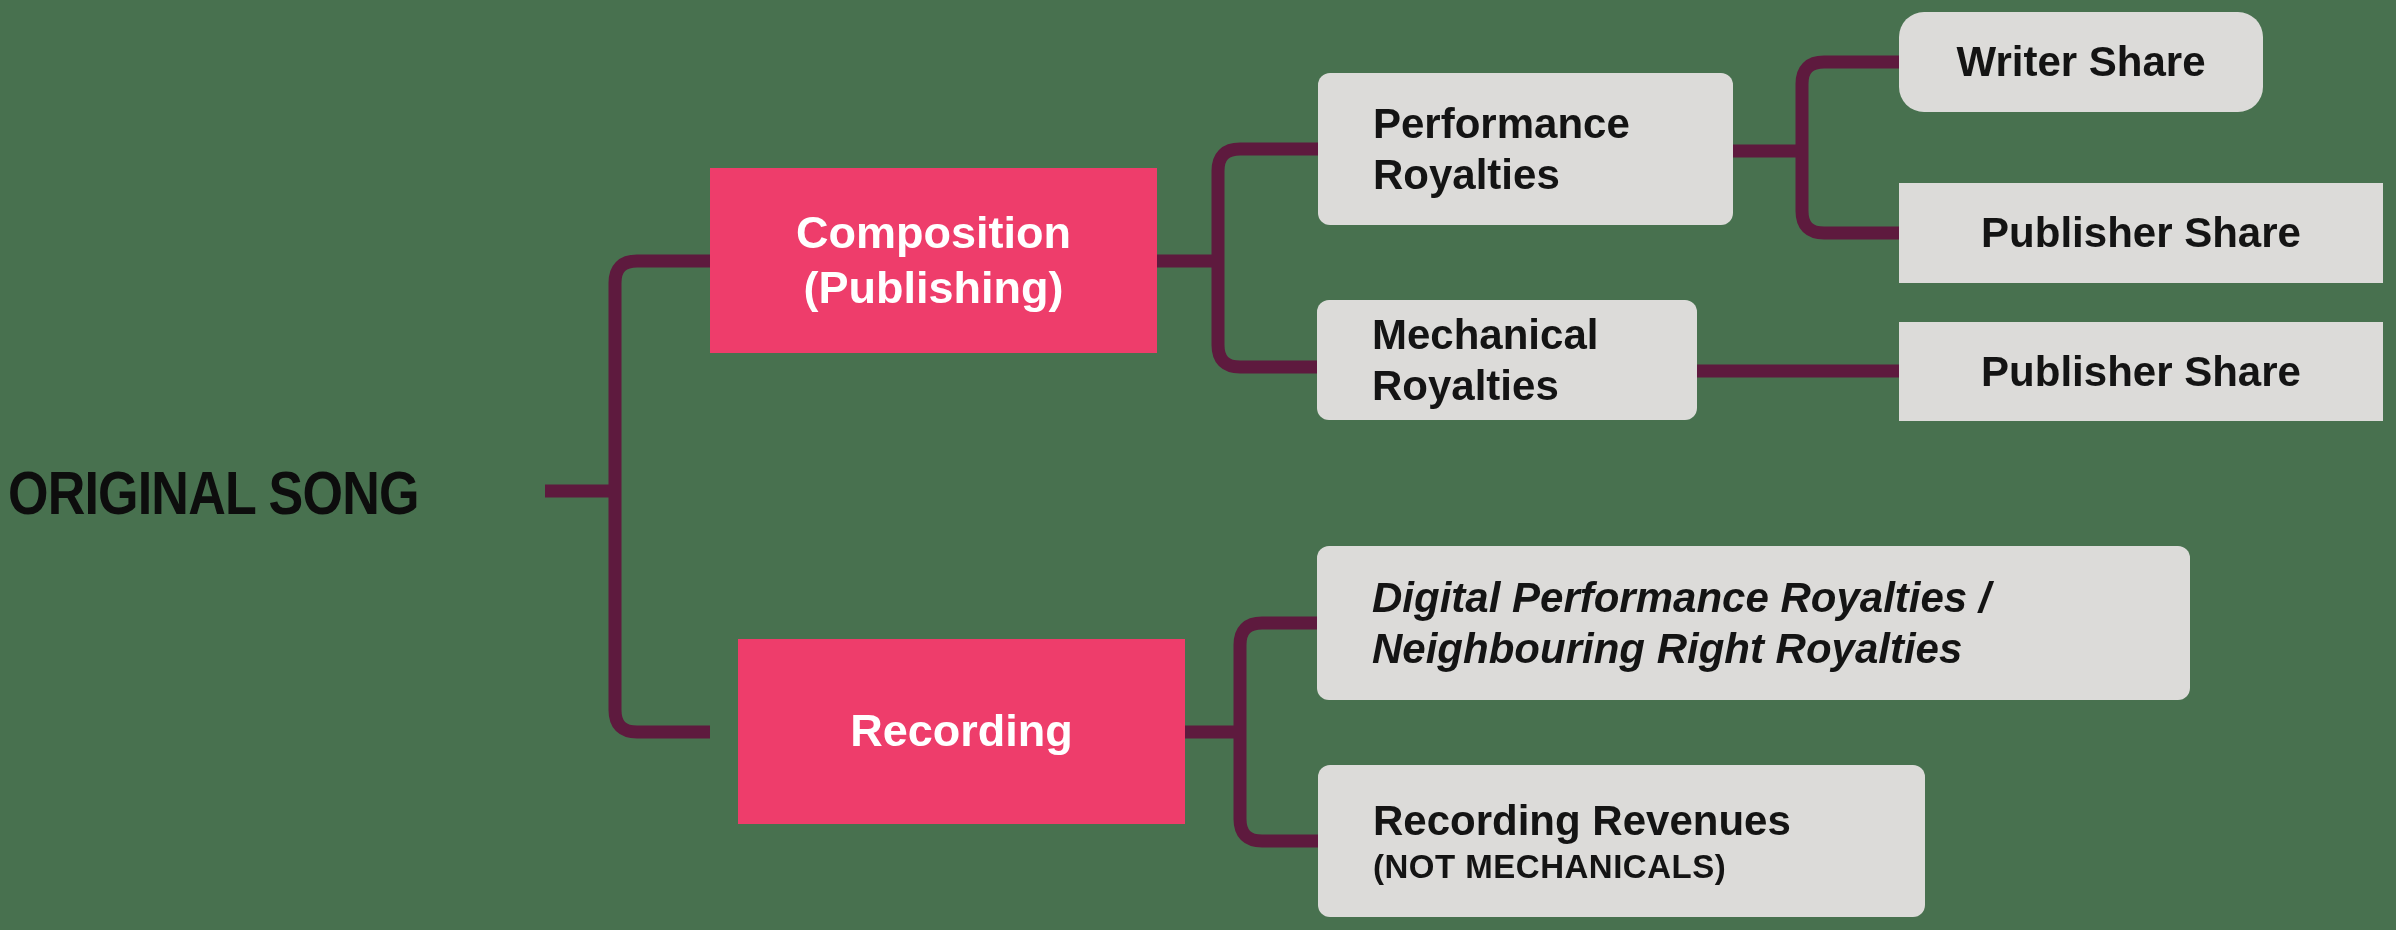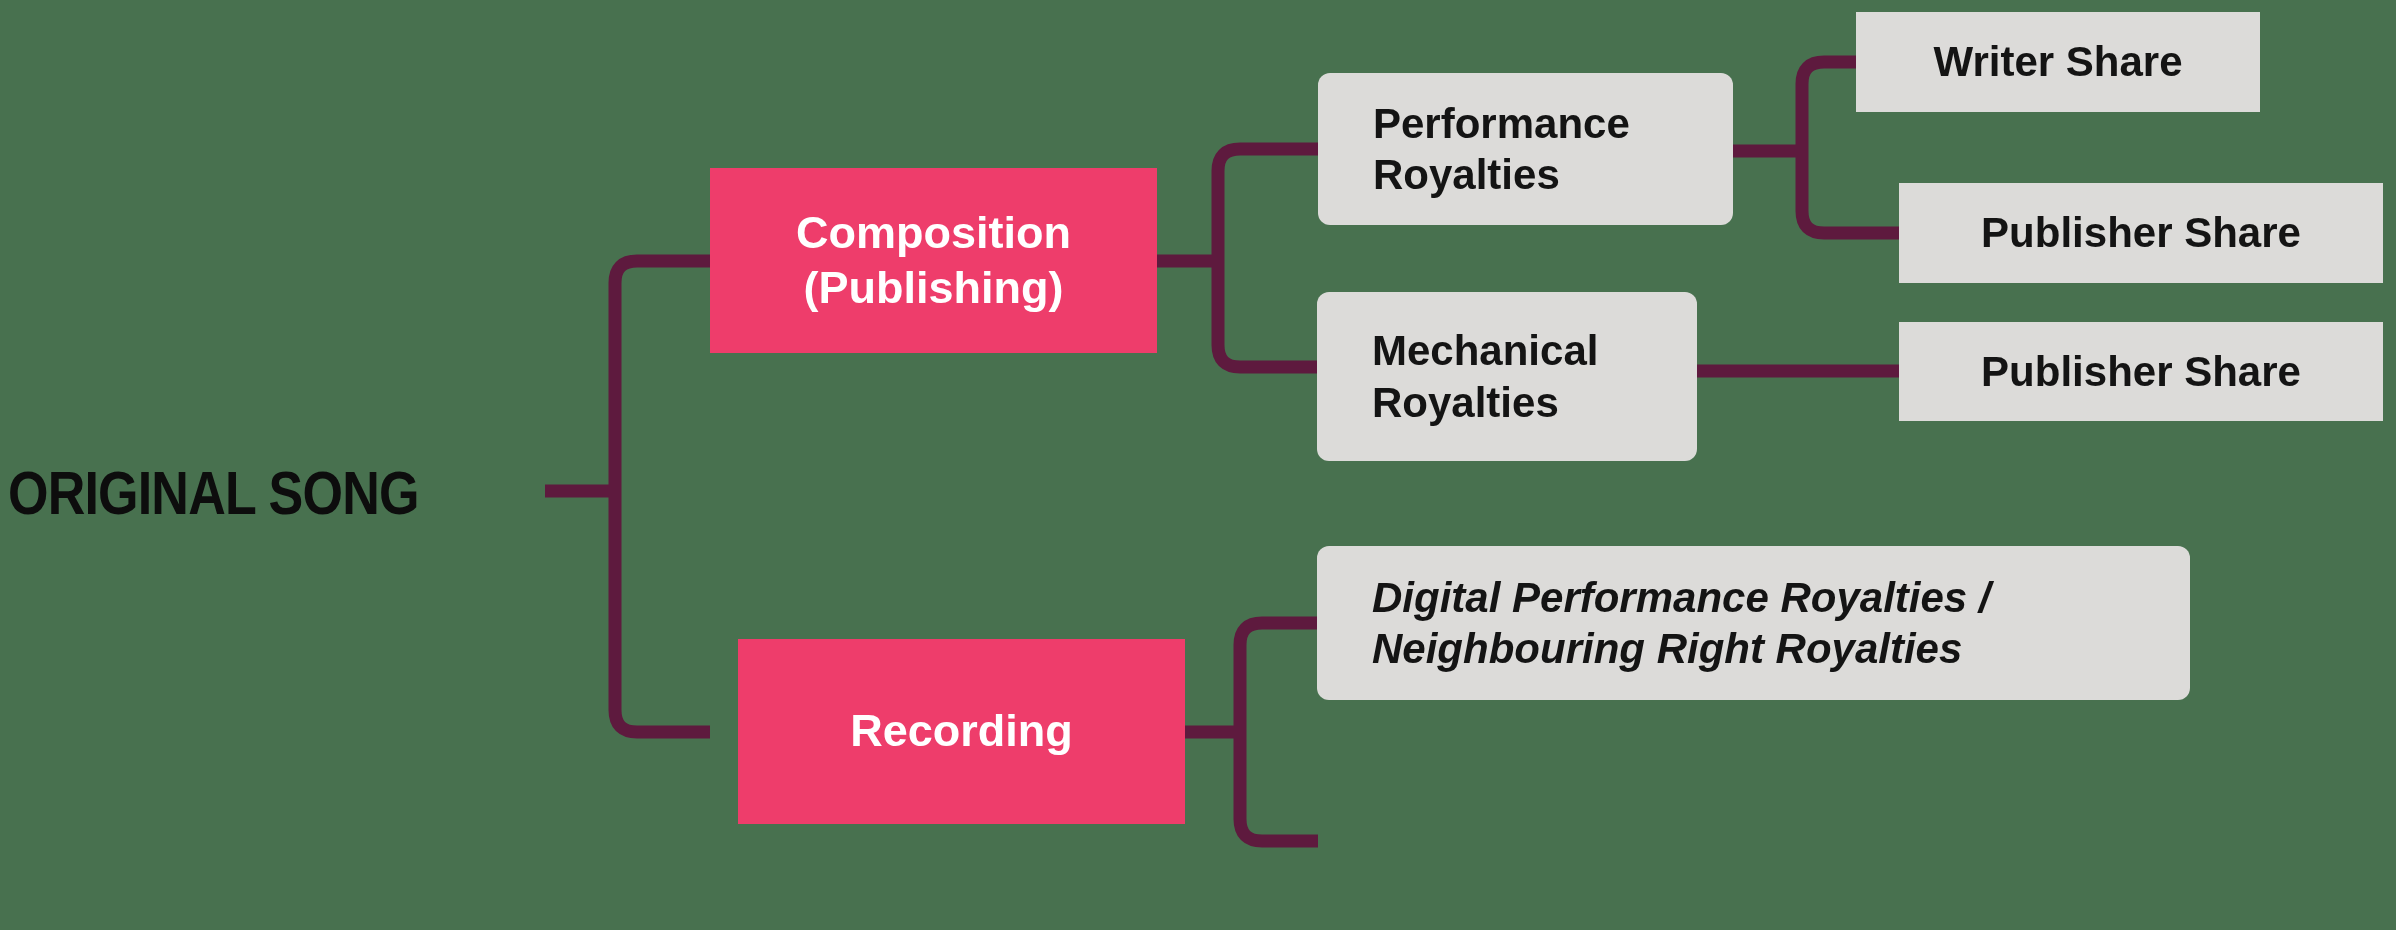--- a/index.html
+++ b/index.html
@@ -43,22 +43,22 @@
     color:#0d0d0d;
     font-weight:bold;font-size:62px;line-height:66px;
     letter-spacing:-1px;
     transform:scaleX(0.84);transform-origin:left center;
     white-space:nowrap;
   }
   
   #composition {left:710px; top:168px; width:447px; height:185px;}
   #recording   {left:738px; top:639px; width:447px; height:185px;}
   #performance {left:1318px;top:73px;  width:415px; height:152px;}
-  #mechanical  {left:1317px;top:292px; width:380px; height:169px;}
-  #writer      {left:1856px;top:12px;  width:404px; height:100px;}
+  #mechanical  {left:1317px;top:300px; width:380px; height:120px;}
+  #writer      {left:1899px;top:12px;  width:364px; height:100px;border-radius:25px;}
   #publisher1  {left:1899px;top:183px; width:484px; height:100px;}
   #publisher2  {left:1899px;top:322px; width:484px; height:99px;}
   #digital     {left:1317px;top:546px; width:873px; height:154px;font-style:italic;}
   #recrev      {left:1318px;top:765px; width:607px; height:152px; flex-direction:column;align-items:flex-start;justify-content:center;}
   #recrev .sub{
     font-size:33px;font-weight:bold;letter-spacing:0.5px;line-height:1.25;
   }
 </style>
 </head>
 <body>
@@ -92,14 +92,18 @@
 
   <div id="writer" class="node gray">Writer Share</div>
 
   <div id="publisher1" class="node gray">Publisher Share</div>
 
   <div id="publisher2" class="node gray">Publisher Share</div>
 
   <div id="digital" class="node gray left">Digital Performance Royalties /
 Neighbouring Right Royalties</div>
 
+  <div id="recrev" class="node gray left">
+    <span class="main">Recording Revenues</span>
+    <span class="sub">(NOT MECHANICALS)</span>
+  </div>
 
 </div>
 
 </body></html>

